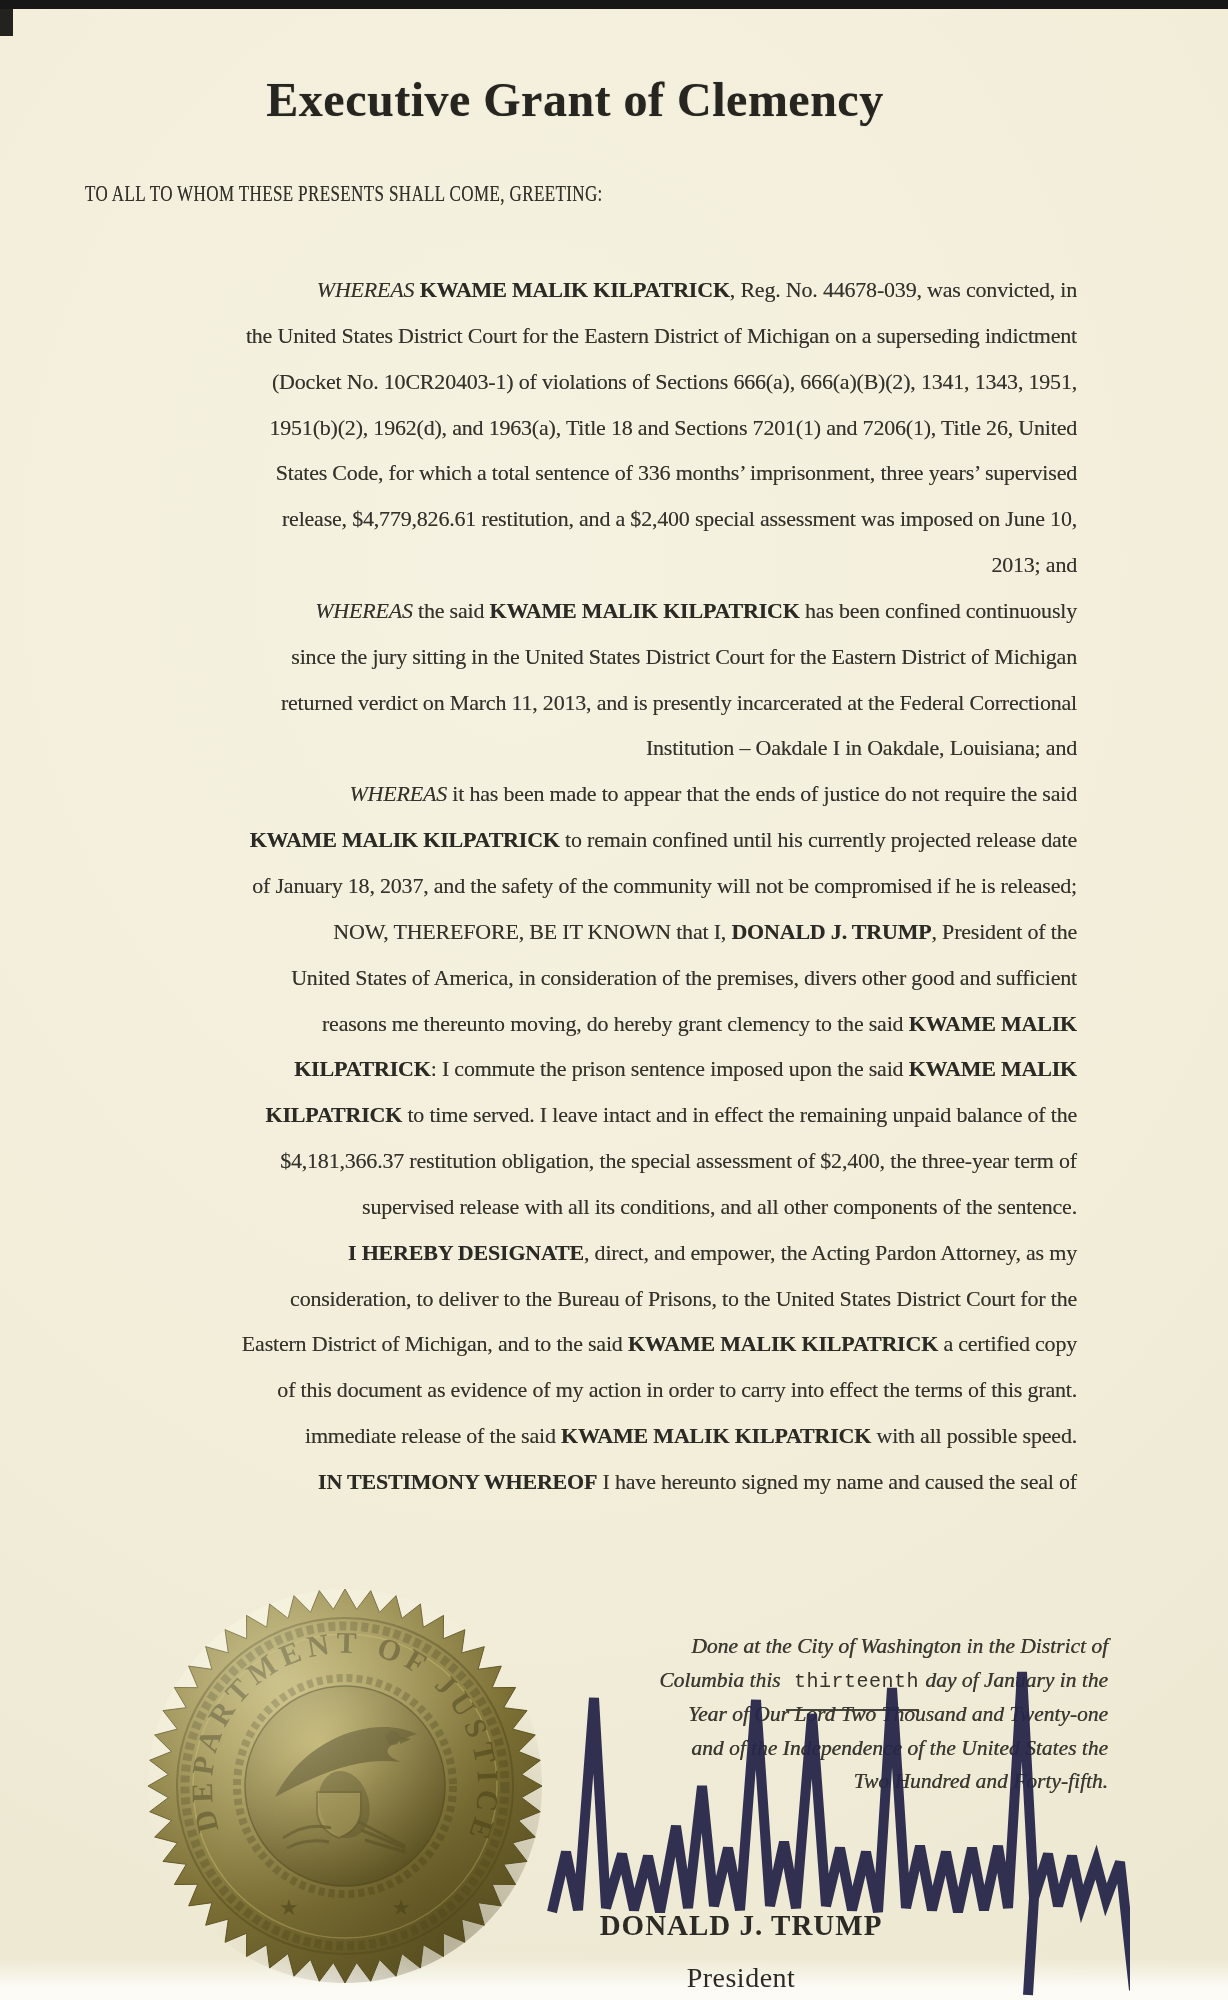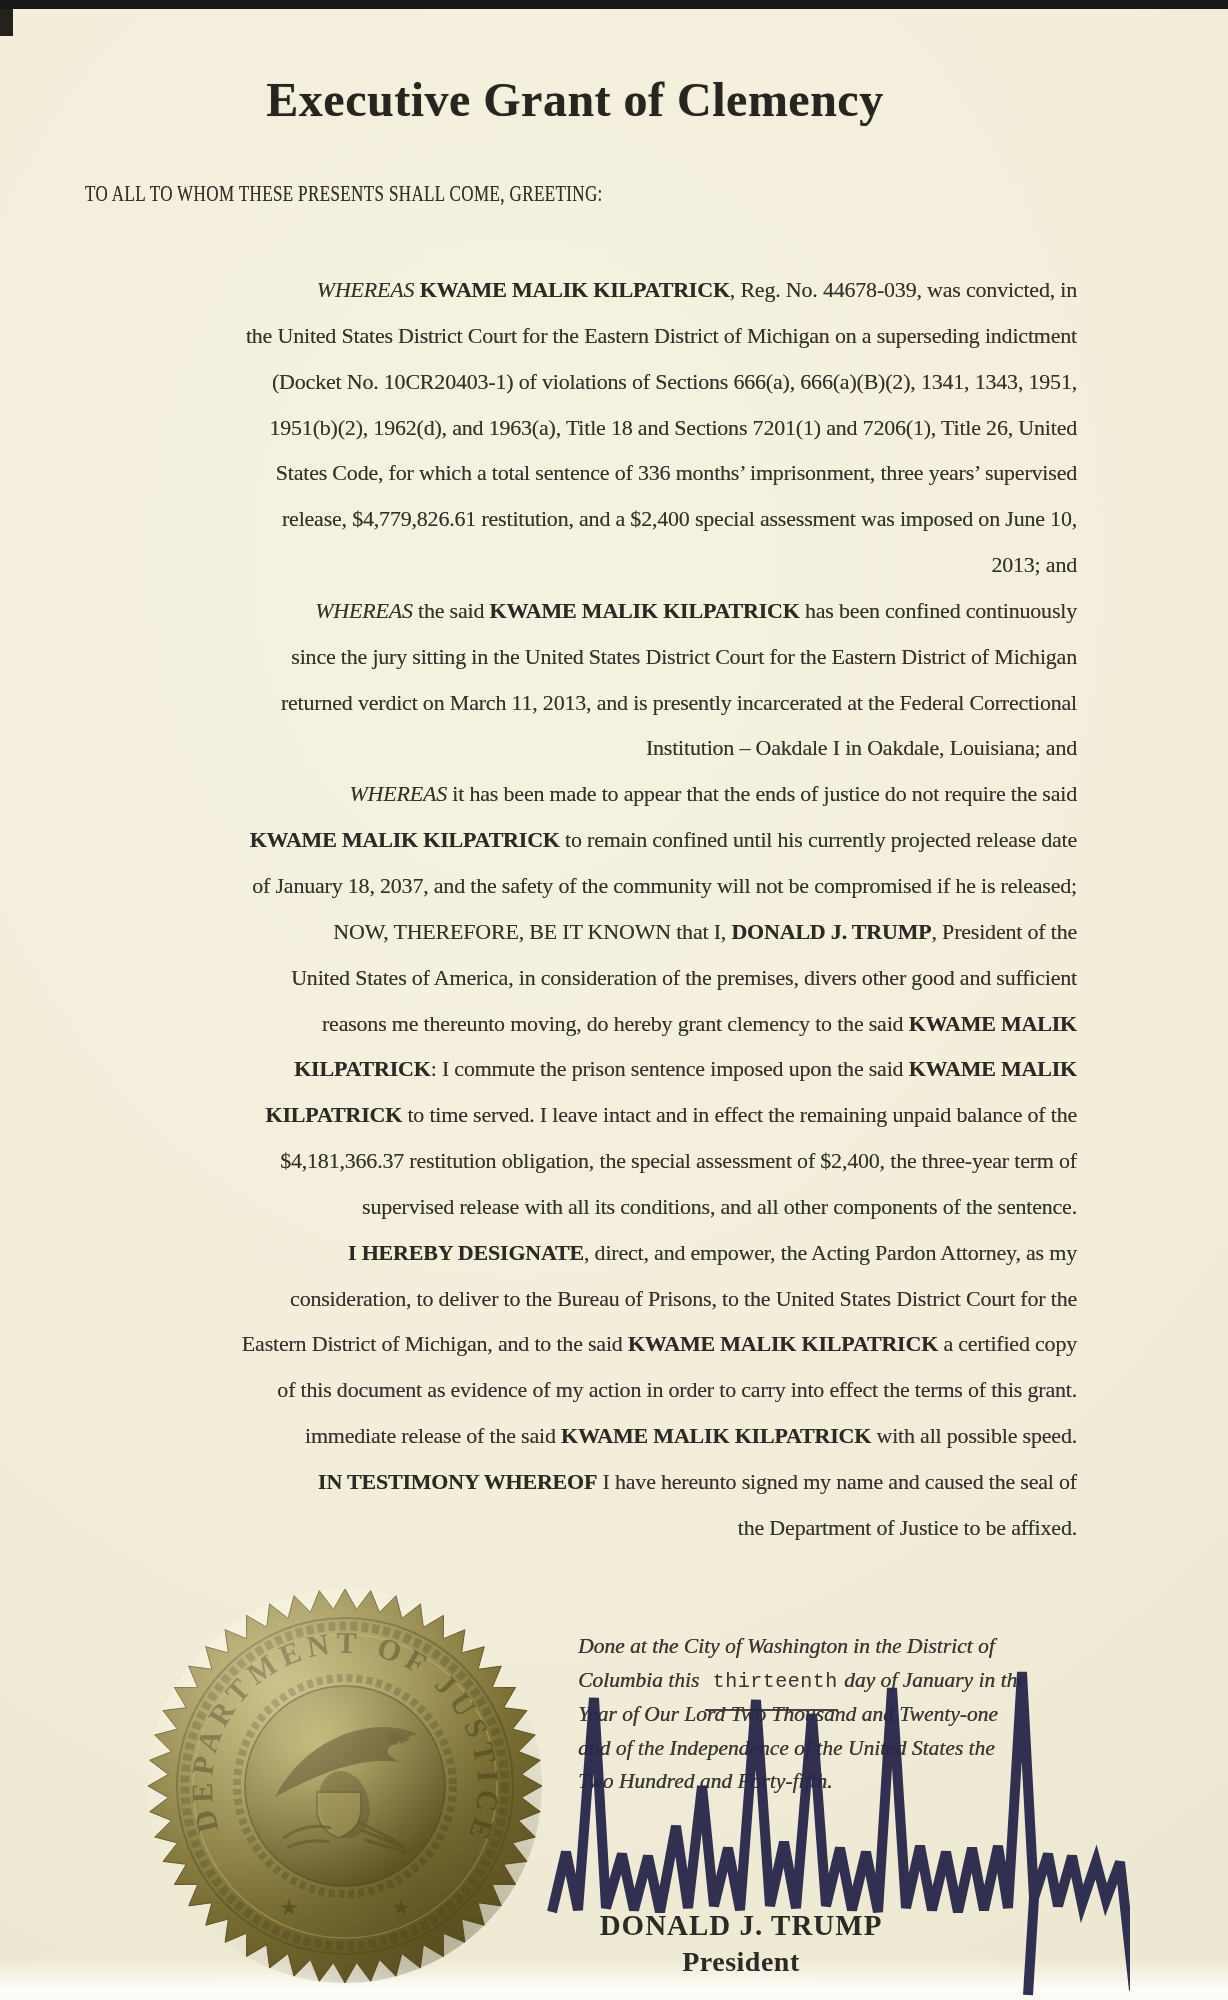--- a/index.html
+++ b/index.html
@@ -26,31 +26,31 @@
     text-shadow:0 0 .6px rgba(52,50,43,.5);
   }
   .docbody .line{height:45.85px; line-height:45.85px; white-space:nowrap;text-align:right;}
   .docbody .line.indent{padding-left:58px;}
   .docbody b{color:#2b2a24;}
   .attestation{
     position:absolute; left:578px; top:1630px; width:530px;
     font-style:italic; font-size:21.5px; line-height:33.5px; color:#3a3830;
     text-shadow:.4px 0 0 rgba(58,56,48,.85);
   }
-  .attestation .aline{white-space:nowrap;}
+  .attestation .aline{white-space:nowrap;text-align:right;}
   .typed{
     font-family:"Liberation Mono", monospace; font-style:normal; font-size:20px;
     border-bottom:2px solid #46443b; padding:0 0 16px 8px; margin-right:1px;
     letter-spacing:.5px; text-shadow:none; color:#35332c;
   }
   .sealbox{position:absolute; left:145px; top:1586px; width:400px; height:400px; z-index:3;}
   .sigbox{position:absolute; left:430px; top:1640px; width:700px; height:360px; z-index:5;}
   .signblock{position:absolute; left:561px; top:1908px; width:360px; text-align:center; z-index:4; color:#2b2a25;}
   .signname{font-size:29px; font-weight:bold; letter-spacing:1px; line-height:34px; white-space:nowrap;}
-  .signtitle{font-size:28px; font-weight:bold; letter-spacing:.5px; line-height:40px;}
+  .signtitle{font-size:28px; font-weight:normal; letter-spacing:.5px; line-height:40px;margin-top:16px;}
   .bottomstrip{position:absolute; left:0; bottom:0; width:100%; height:42px; z-index:2;
     background:linear-gradient(180deg, rgba(252,251,244,0) 0%, #fcfbf5 70%);}
 </style>
 </head>
 <body>
 
 <div class="page">
   <div class="topbar"></div>
   <div class="topnotch"></div>
 
@@ -78,21 +78,20 @@
       <div class="line"><b>KILPATRICK</b>: I commute the prison sentence imposed upon the said <b>KWAME MALIK</b></div>
       <div class="line"><b>KILPATRICK</b> to time served. I leave intact and in effect the remaining unpaid balance of the</div>
       <div class="line">$4,181,366.37 restitution obligation, the special assessment of $2,400, the three-year term of</div>
       <div class="line">supervised release with all its conditions, and all other components of the sentence.</div>
       <div class="line indent"><b>I HEREBY DESIGNATE</b>, direct, and empower, the Acting Pardon Attorney, as my</div>
       <div class="line">consideration, to deliver to the Bureau of Prisons, to the United States District Court for the</div>
       <div class="line">Eastern District of Michigan, and to the said <b>KWAME MALIK KILPATRICK</b> a certified copy</div>
       <div class="line">of this document as evidence of my action in order to carry into effect the terms of this grant.</div>
       <div class="line">immediate release of the said <b>KWAME MALIK KILPATRICK</b> with all possible speed.</div>
       <div class="line indent"><b>IN TESTIMONY WHEREOF</b> I have hereunto signed my name and caused the seal of</div>
-      <div class="line">the Department of Justice to be affixed.</div>
     </div>
 
   <div class="attestation">
       <div class="aline">Done at the City of Washington in the District of</div>
       <div class="aline">Columbia this <span class="typed">thirteenth</span> day of January in the</div>
       <div class="aline">Year of Our Lord Two Thousand and Twenty-one</div>
       <div class="aline">and of the Independence of the United States the</div>
       <div class="aline">Two Hundred and Forty-fifth.</div>
     </div>
 

